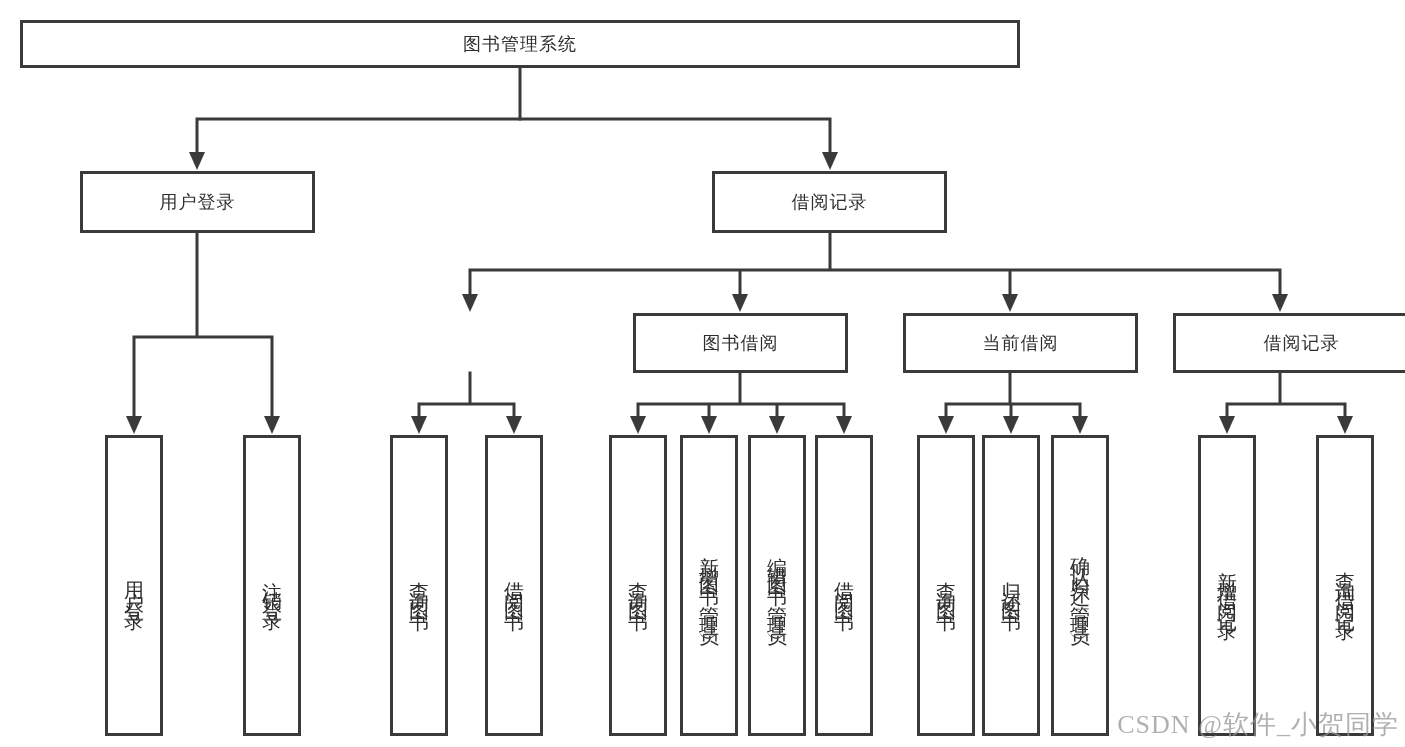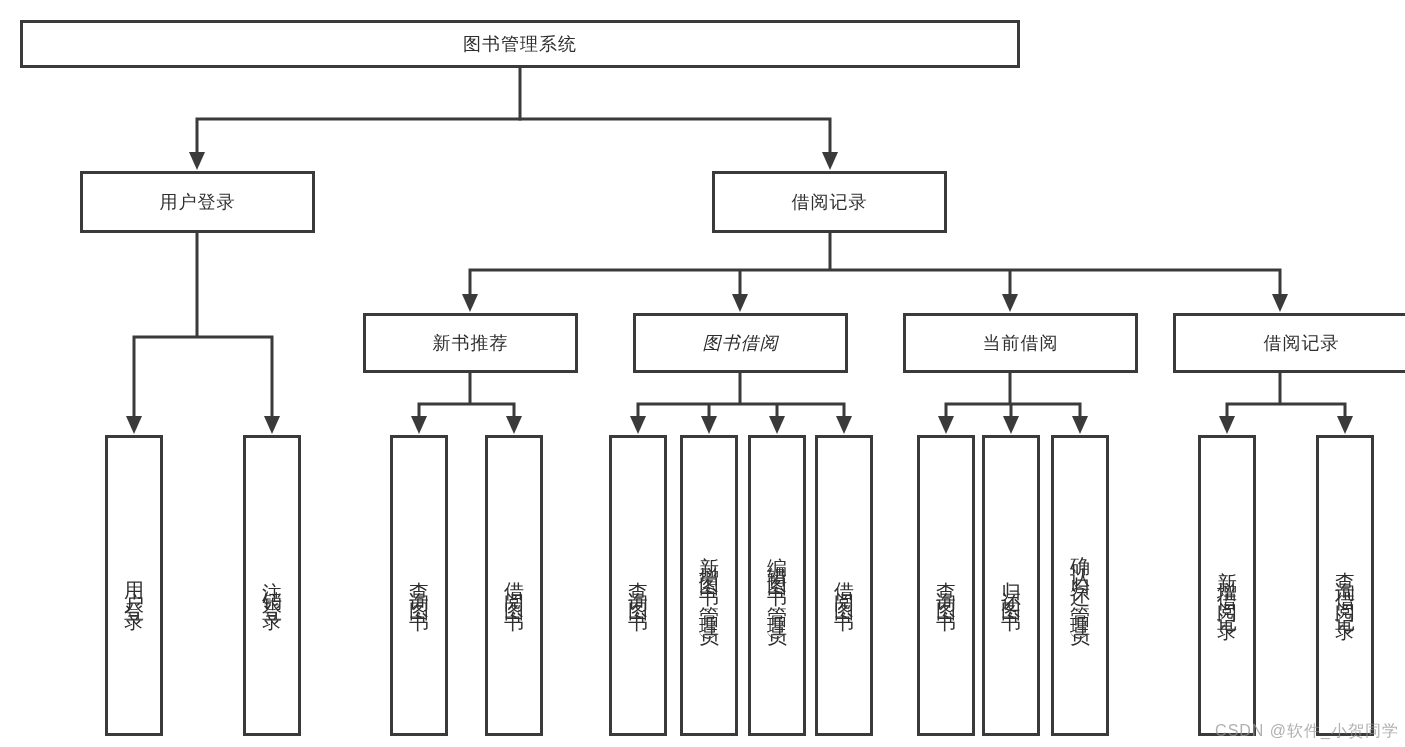--- a/index.html
+++ b/index.html
@@ -34,25 +34,26 @@
     text-orientation: mixed;
     font-size: 20px;
     letter-spacing: 10px;
     line-height: 1.05;
     color: #2e2e2e;
   }
   .watermark {
     position: absolute;
     right: 6px;
     bottom: 5px;
-    font-size: 16px;
+    font-size: 26px;
     color: rgba(150, 150, 150, 0.75);
     letter-spacing: 1px;
     z-index: 20;
     white-space: nowrap;
+    font-family: Liberation Serif, serif;
   }
 </style>
 </head>
 <body>
 
 <div class="canvas">
 
   <svg class="connectors" viewBox="0 0 1405 747" xmlns="http://www.w3.org/2000/svg">
     <g stroke="#3a3a3a" stroke-width="3" fill="none" stroke-linecap="square">
       <path d="M520,68 V119"></path>
@@ -91,24 +92,21 @@
     <span>图书管理系统</span>
   </div>
 
   <div class="box" style="left:80px; top:171px; width:235px; height:62px;">
     <span>用户登录</span>
   </div>
   <div class="box" style="left:712px; top:171px; width:235px; height:62px;">
     <span>借阅记录</span>
   </div>
 
-  <div class="box" style="left:363px; top:313px; width:215px; height:60px;">
-    <span>新书推荐</span>
-  </div>
-  <div class="box" style="left:633px; top:313px; width:215px; height:60px;font-style:italic;">
+  <div class="box" style="left:633px; top:313px; width:215px; height:60px;">
     <span>图书借阅</span>
   </div>
   <div class="box" style="left:903px; top:313px; width:235px; height:60px;">
     <span>当前借阅</span>
   </div>
   <div class="box" style="left:1173px; top:313px; width:257px; height:60px;">
     <span>借阅记录</span>
   </div>
 
   <div class="box leaf" style="left:105px; top:435px; width:58px; height:301px;">

